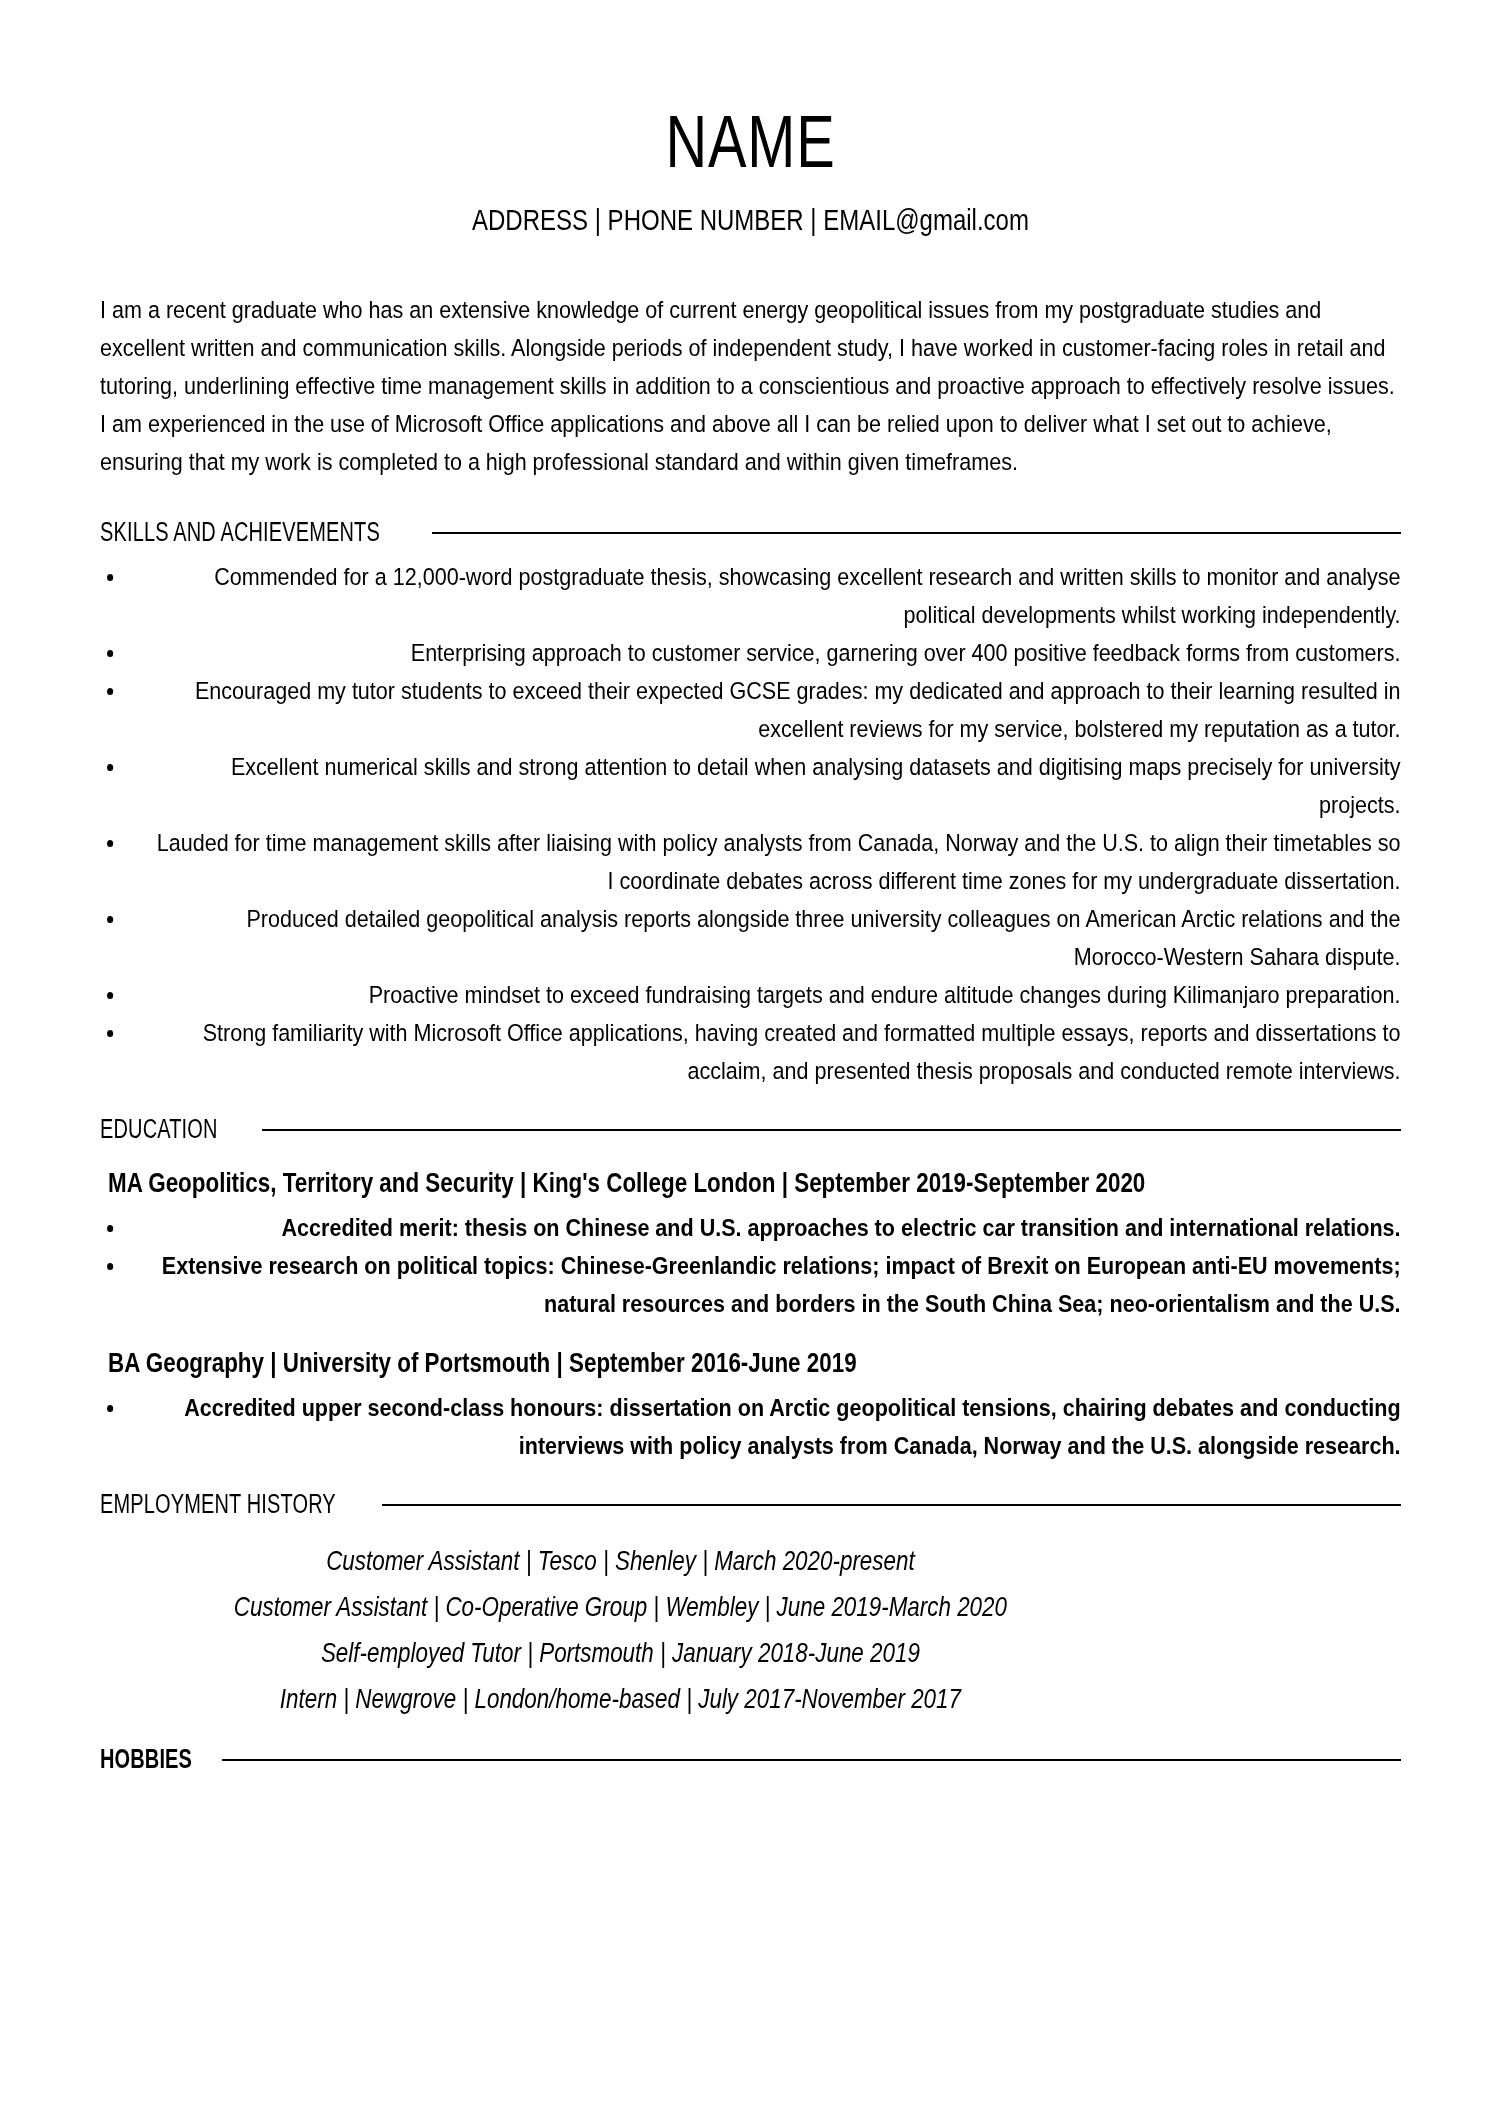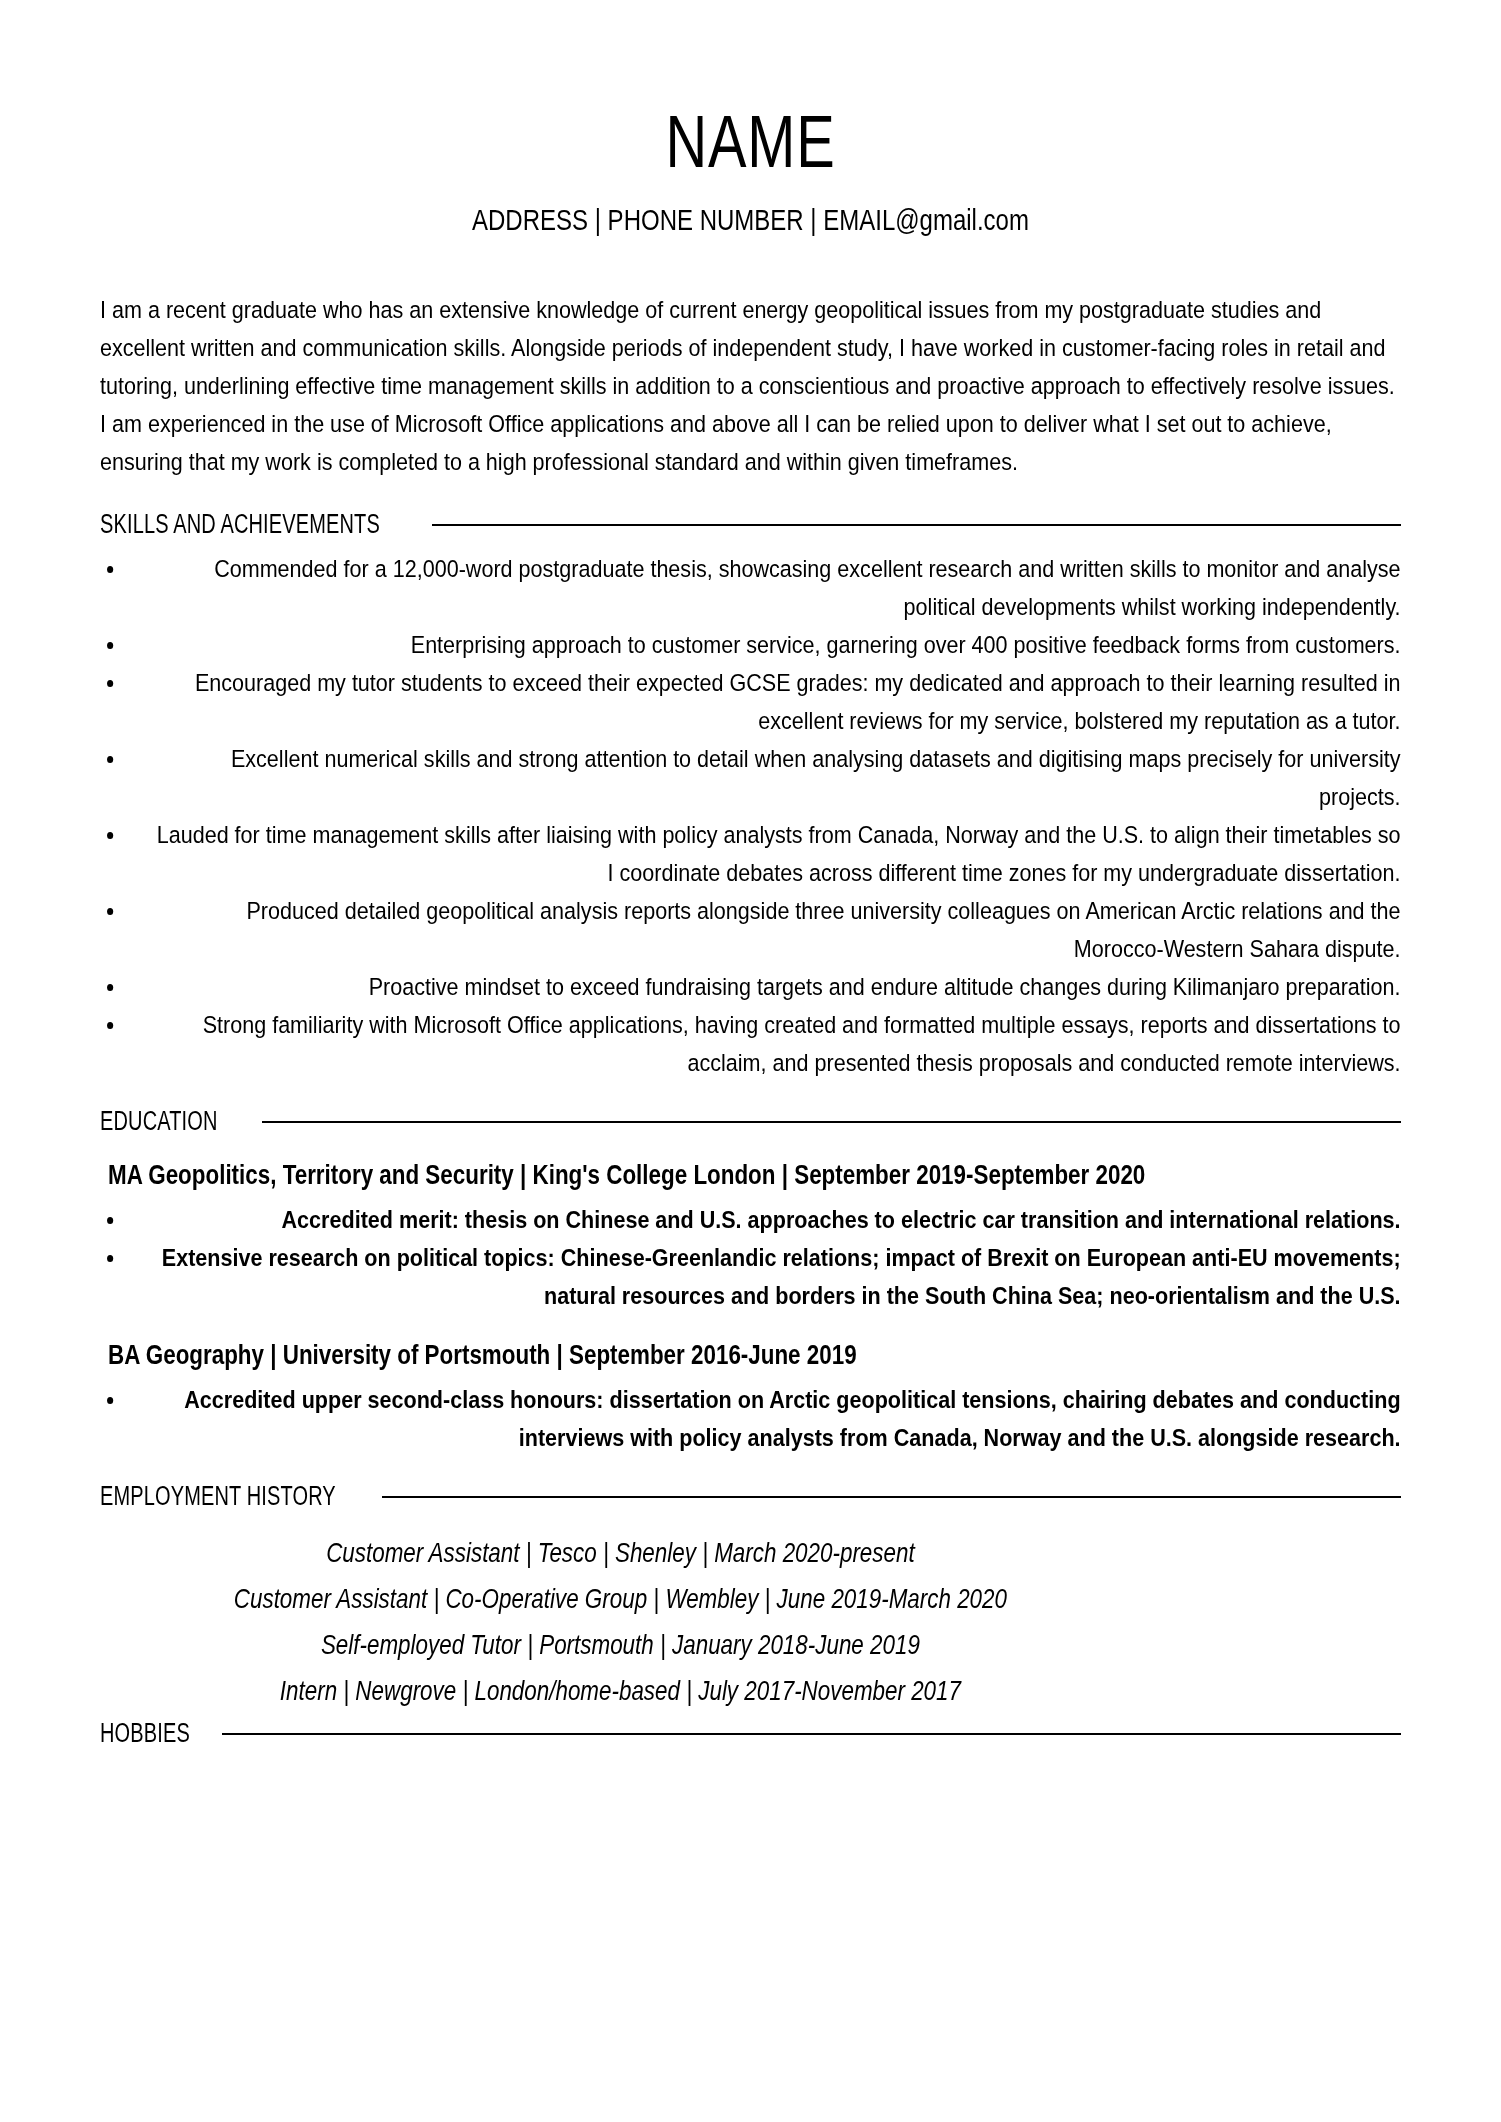--- a/index.html
+++ b/index.html
@@ -127,24 +127,24 @@
     transform-origin: left top;
     white-space: nowrap;
   }
   .plain-line.small {
     font-size: 25px;
     line-height: 38px;
     transform: scaleX(0.86);
   }
 
   .sec-personal { margin-top: 56px; }
-  .sec-skills { margin-top: 30px; }
+  .sec-skills { margin-top: 38px; }
   .sec-education { margin-top: 26px; }
   .sec-employment { margin-top: 26px; text-align: center; }
-  .sec-hobbies { margin-top: 6px; }
+  .sec-hobbies { margin-top: 24px; font-weight: bold; }
 
   .emp-list { margin-top: 20px; font-style: italic; }
   .hob-list { margin-top: 8px; }
   .edu-block { margin-top: 4px; font-weight: bold; }
 </style>
 </head>
 <body>
 
 <div class="page">
 

